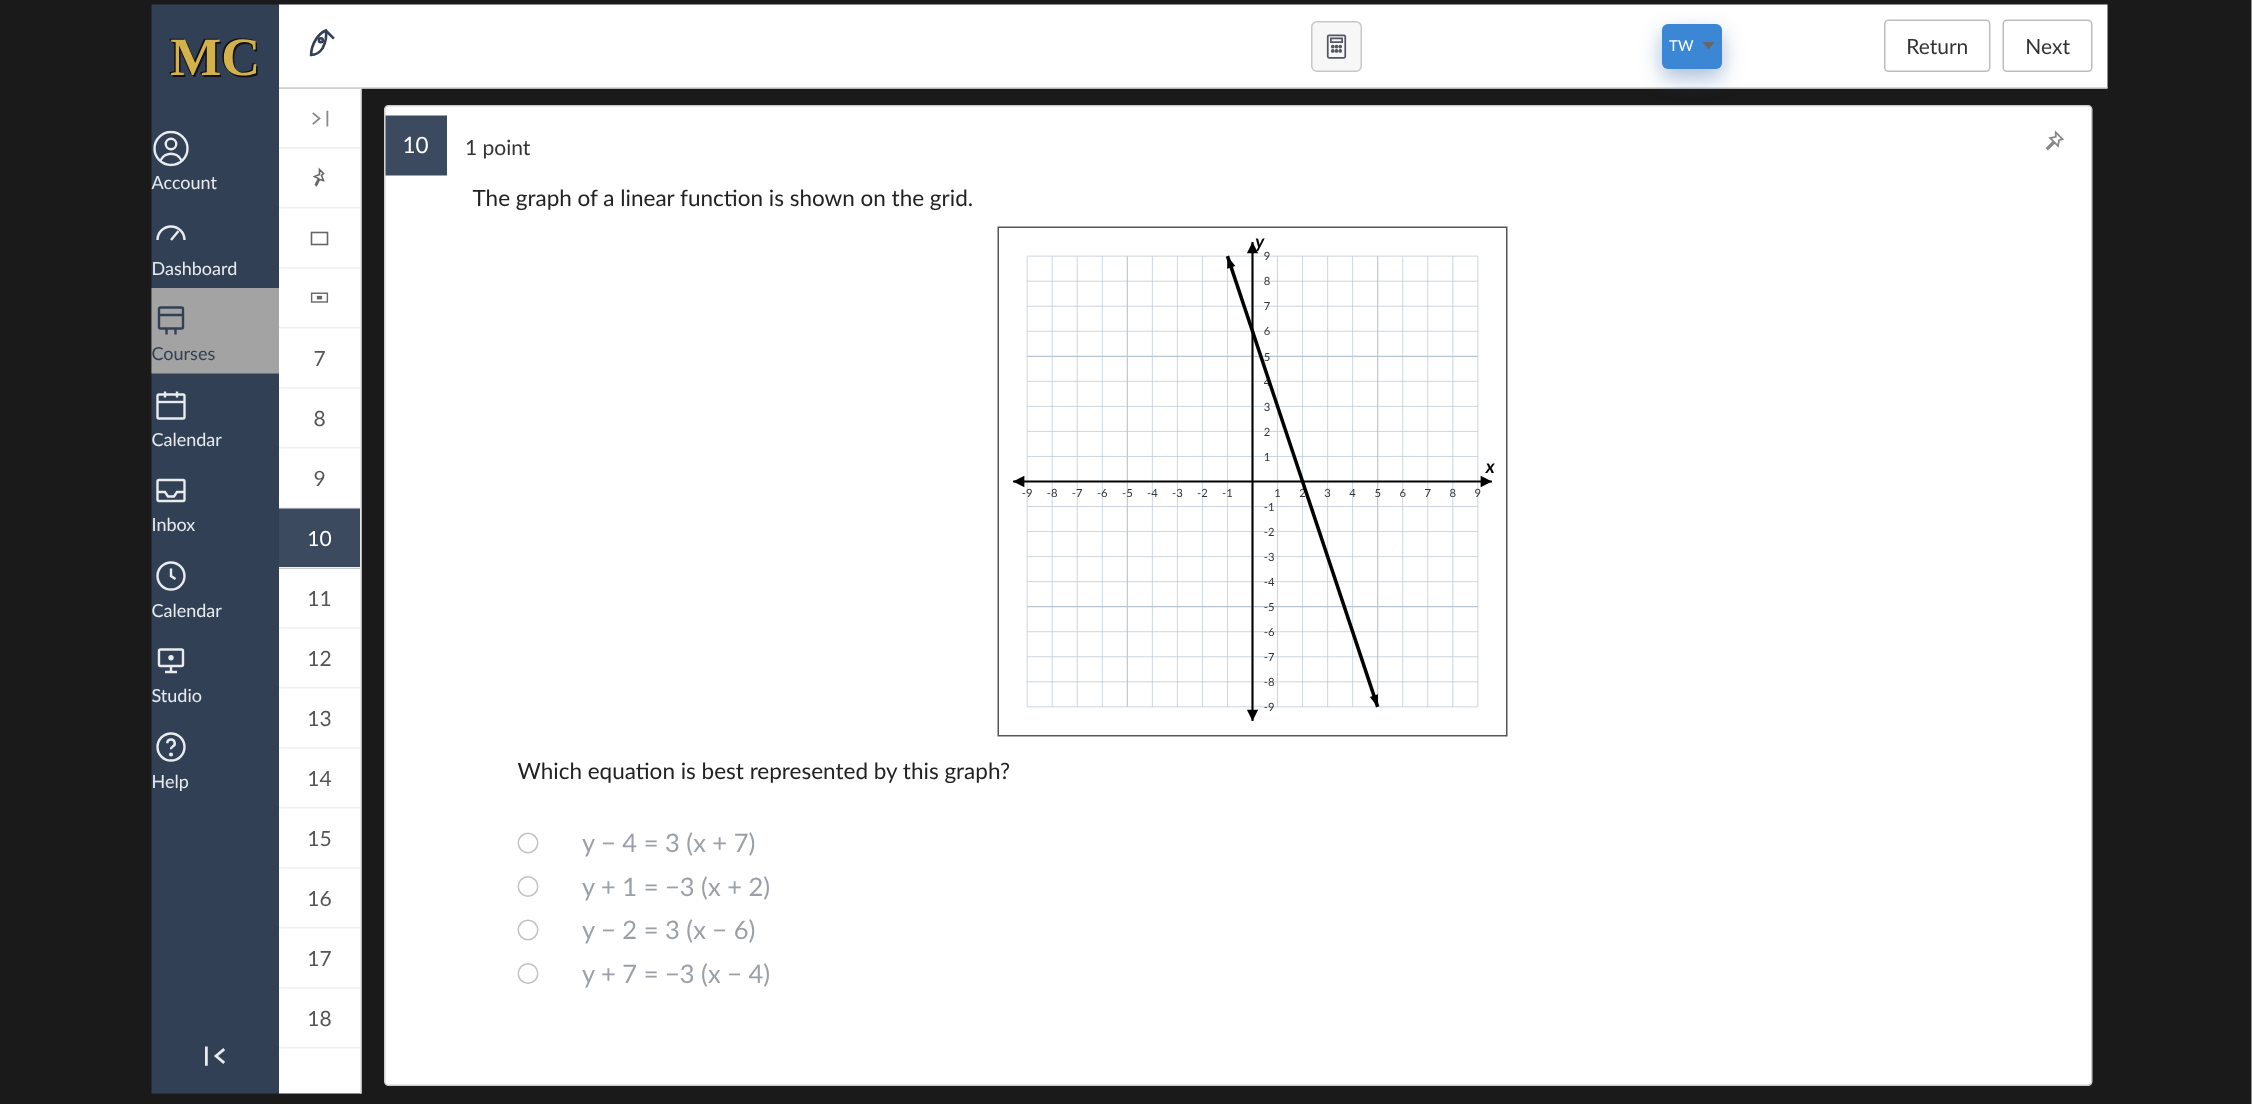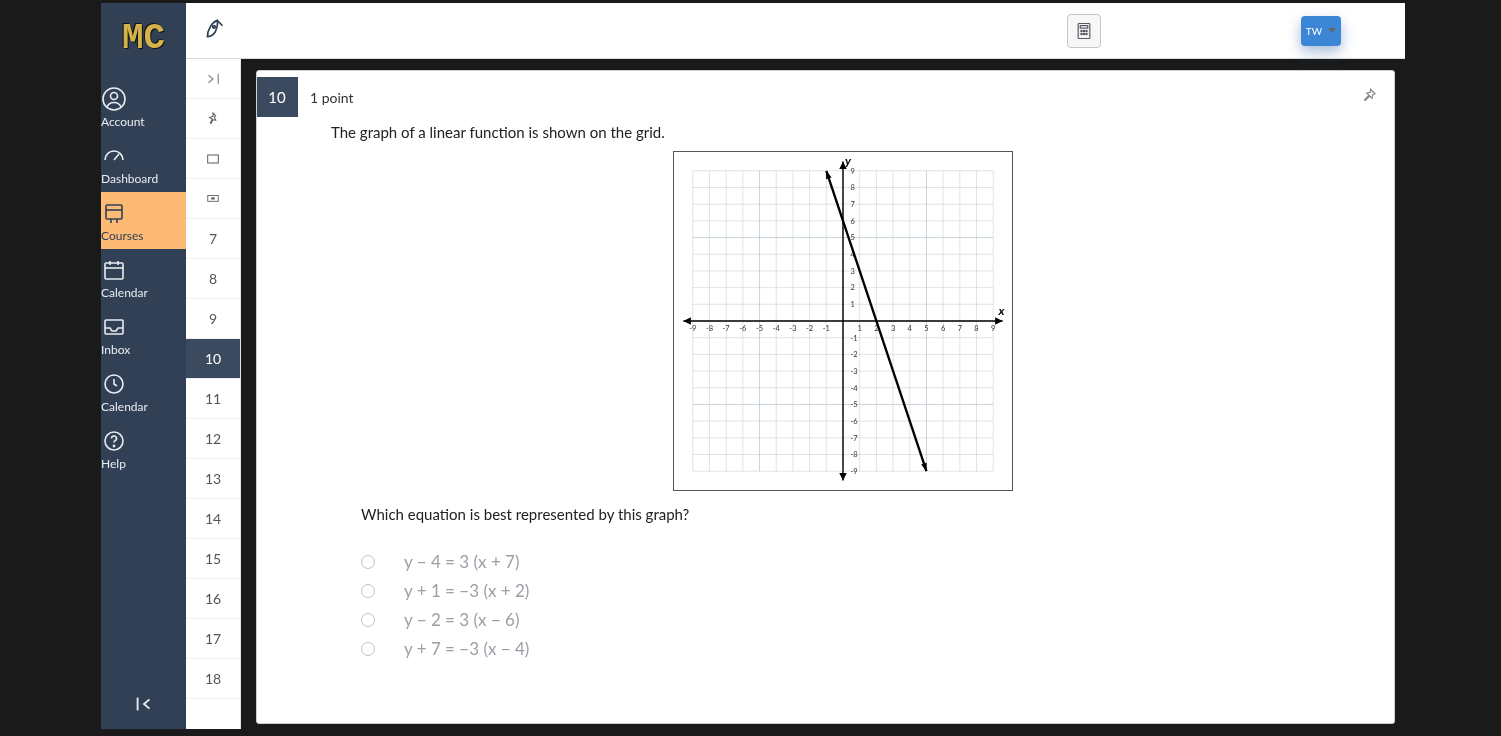--- a/index.html
+++ b/index.html
@@ -1,47 +1,47 @@
 <!DOCTYPE html>
 <html><head>
 <meta charset="utf-8">
 <style>
 *{box-sizing:border-box;margin:0;padding:0;font-family:"Lato","Helvetica Neue",Arial,sans-serif}
 body{background:#1a1a1a;width:1501px;height:736px;overflow:hidden;position:relative}
 .sidebar{position:absolute;left:101px;top:3px;width:85px;height:726px;background:#324055;color:#fff;display:flex;flex-direction:column;align-items:center;z-index:5}
-.logo{width:60px;height:60px;margin:5px 0 10px;display:flex;align-items:center;justify-content:center;font-family:Liberation Mono, monospace;font-size:36px;font-weight:700;color:#d4b24b;text-shadow:1px 1px 0 #111,-1px -1px 0 #111}
+.logo{width:60px;height:60px;margin:5px 0 10px;display:flex;align-items:center;justify-content:center;font-family:Liberation Serif, serif;font-size:36px;font-weight:700;color:#d4b24b;text-shadow:1px 1px 0 #111,-1px -1px 0 #111}
 .nav-item{width:100%;display:flex;flex-direction:column;padding:8px 0 6px;cursor:pointer;font-size:12px;color:#e8ecef}
-.nav-item.active{background:#fdba74;color:#324055}
+.nav-item.active{background:#a3a3a3;color:#324055}
 .nav-item .ic{width:26px;height:26px;display:flex;align-items:center;justify-content:center;margin-bottom:2px}
 .nav-item svg{stroke:#e8ecef;fill:none;stroke-width:1.6}
 .nav-item.active svg{stroke:#324055}
 .collapse{margin-top:auto;width:100%;height:50px;display:flex;align-items:center;justify-content:center}
 .collapse svg{stroke:#e8ecef;fill:none;stroke-width:2}
 .topbar{position:absolute;left:186px;top:3px;right:96px;height:56px;background:#fff;border-bottom:1px solid #d9d9d9;display:flex;align-items:center;padding:0 10px;z-index:4}
 .topbar .rocket svg{stroke:#324055;fill:none;stroke-width:1.6}
 .topbar .spacer{flex:1}
 .calc-btn{width:34px;height:34px;border:1px solid #c7c7c7;border-radius:4px;background:#f7f7f7;display:flex;align-items:center;justify-content:center;margin-right:200px;cursor:pointer}
 .calc-btn svg{stroke:#556;fill:none;stroke-width:1.4}
-.tw-badge{width:40px;height:30px;background:#3b87d6;border-radius:4px;box-shadow:0 6px 14px rgba(40,90,160,.4);display:flex;align-items:center;justify-content:center;color:#fff;font-size:10px;margin-right:54px;cursor:pointer}
+.tw-badge{width:40px;height:30px;background:#3b87d6;border-radius:4px;box-shadow:0 6px 14px rgba(40,90,160,.4);display:flex;align-items:center;justify-content:center;color:#fff;font-size:10px;margin-right:108px;cursor:pointer}
 .tw-badge::after{content:"";border-left:4px solid transparent;border-right:4px solid transparent;border-top:5px solid #666;margin-left:6px}
 .top-right{display:flex;gap:8px}
 .tbtn{padding:8px 14px;background:#fff;border:1px solid #bdbdbd;border-radius:3px;font-size:14px;color:#333;cursor:pointer}
 .qnav{position:absolute;left:186px;top:59px;width:55px;bottom:7px;background:#fff;border-right:1px solid #e5e5e5;z-index:3;overflow:hidden}
 .qnav-top{height:40px;display:flex;align-items:center;justify-content:center;border-bottom:1px solid #eee}
 .qnav-top svg{stroke:#888;fill:none;stroke-width:1.6}
 .qnav-row{height:40px;display:flex;align-items:center;justify-content:center;font-size:14px;color:#555;border-bottom:1px solid #f0f0f0;cursor:pointer}
 .qnav-row.pin svg,.qnav-row.box svg,.qnav-row.proj svg{stroke:#666;fill:none;stroke-width:1.6}
 .qnav-row.sel{background:#3c4a5f;color:#fff}
 .content{position:absolute;left:256px;top:70px;right:106px;bottom:12px;background:#fff;border:1px solid #cfcfcf;border-radius:3px;overflow:auto;padding:0}
 .qhead{display:flex;align-items:center;padding:0 16px 0 0;height:52px;position:relative}
 .qnum{background:#3c4a5f;color:#fff;width:42px;height:40px;display:flex;align-items:center;justify-content:center;font-size:15px;margin-top:-1px;margin-left:-1px}
 .pts{margin-left:12px;font-size:14px;color:#333}
 .pin-q{margin-left:auto;color:#888}
 .pin-q svg{stroke:#888;fill:none;stroke-width:1.6}
-.qbody{padding:0 40px 30px 74px}
+.qbody{padding:0 40px 30px 58px}
 .prompt{font-size:15px;color:#222;margin-bottom:10px}
 .graph-wrap{display:flex;justify-content:center;margin:6px 0 14px}
 .graph{border:1px solid #555;background:#fff}
 .q2{font-size:15px;color:#222;margin:10px 0 24px 30px}
 .opts{margin-left:30px}
 .opt{display:flex;align-items:center;gap:29px;padding:4px 0;font-size:17px;color:#9aa0a6;font-family:Georgia,"Times New Roman",serif}
 .opt .radio{width:14px;height:14px;border:1.5px solid #c0c3c7;border-radius:50%;flex-shrink:0;cursor:pointer}
 .clear{margin:10px 0 0 30px;font-size:14px;color:#2f7bbf;cursor:pointer}
 </style>
 </head>
@@ -104,20 +104,31 @@
         <svg width="24" height="24" viewBox="0 0 24 24">
           <circle cx="12" cy="12" r="9"></circle>
           <path d="M12 7v5l3 2"></path>
         </svg>
       </div>
     <span>Calendar</span>
   </div>
   <div class="nav-item">
     <div class="ic">
         <svg width="24" height="24" viewBox="0 0 24 24">
+          <rect x="4" y="4" width="16" height="11" rx="1"></rect>
+          <circle cx="12" cy="9.5" r="1" fill="#e8ecef"></circle>
+          <line x1="8" y1="19" x2="16" y2="19"></line>
+          <line x1="12" y1="15" x2="12" y2="19"></line>
+        </svg>
+      </div>
+    <span>Studio</span>
+  </div>
+  <div class="nav-item">
+    <div class="ic">
+        <svg width="24" height="24" viewBox="0 0 24 24">
           <circle cx="12" cy="12" r="9"></circle>
           <path d="M9.5 9.5a2.5 2.5 0 1 1 3.5 2.3c-.8.4-1 1-1 1.7"></path>
           <circle cx="12" cy="17" r=".6" fill="#e8ecef"></circle>
         </svg>
       </div>
     <span>Help</span>
   </div>
   <div class="collapse">
     <svg width="22" height="22" viewBox="0 0 24 24">
         <line x1="5" y1="5" x2="5" y2="19"></line>
@@ -143,20 +154,24 @@
         <circle cx="12" cy="12" r=".8"></circle>
         <circle cx="15" cy="12" r=".8"></circle>
         <circle cx="9" cy="15.5" r=".8"></circle>
         <circle cx="12" cy="15.5" r=".8"></circle>
         <circle cx="15" cy="15.5" r=".8"></circle>
       </svg>
   </div>
   <div class="tw-badge">
       <span>TW</span>
     </div>
+  <div class="top-right">
+    <button class="tbtn">Return</button>
+    <button class="tbtn">Next</button>
+  </div>
 </div>
 
 <div class="qnav">
   <div class="qnav-top">
       <svg width="18" height="18" viewBox="0 0 24 24">
         <line x1="19" y1="5" x2="19" y2="19"></line>
         <path d="M6 7l6 5-6 5"></path>
       </svg>
     </div>
   <div class="qnav-row pin">

